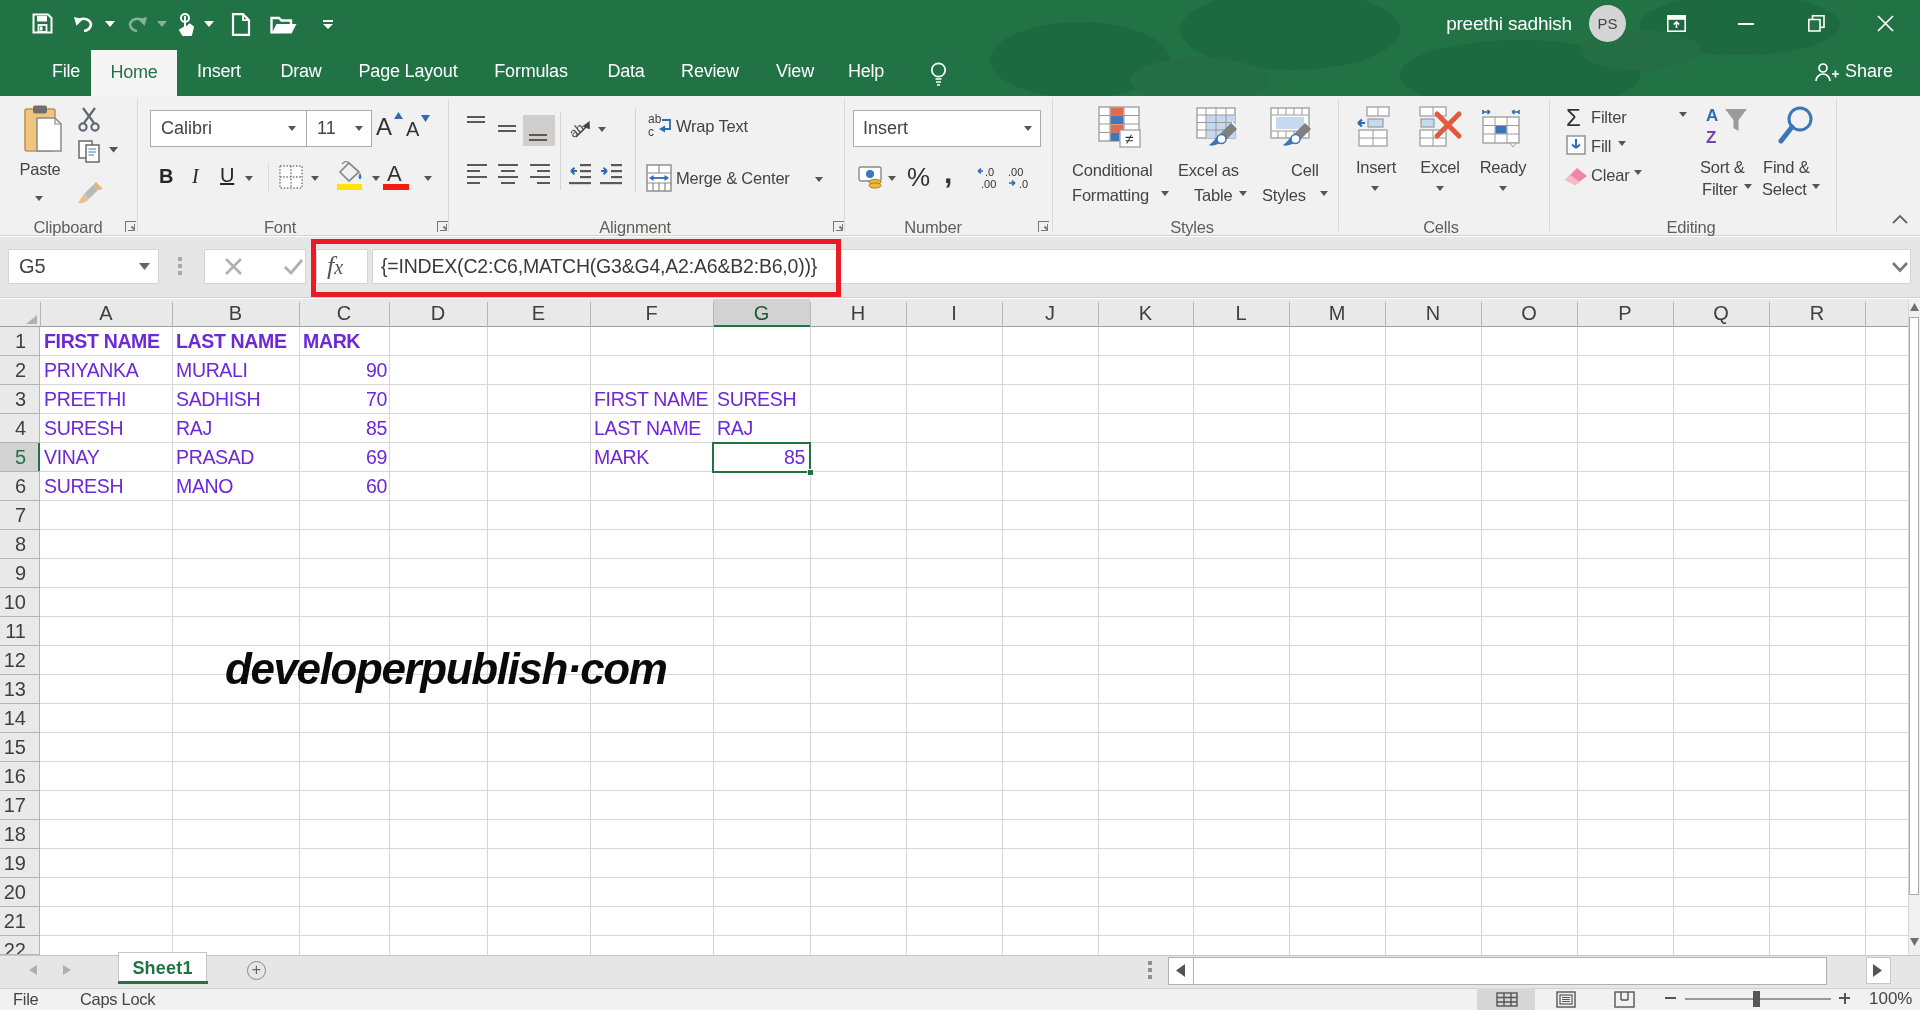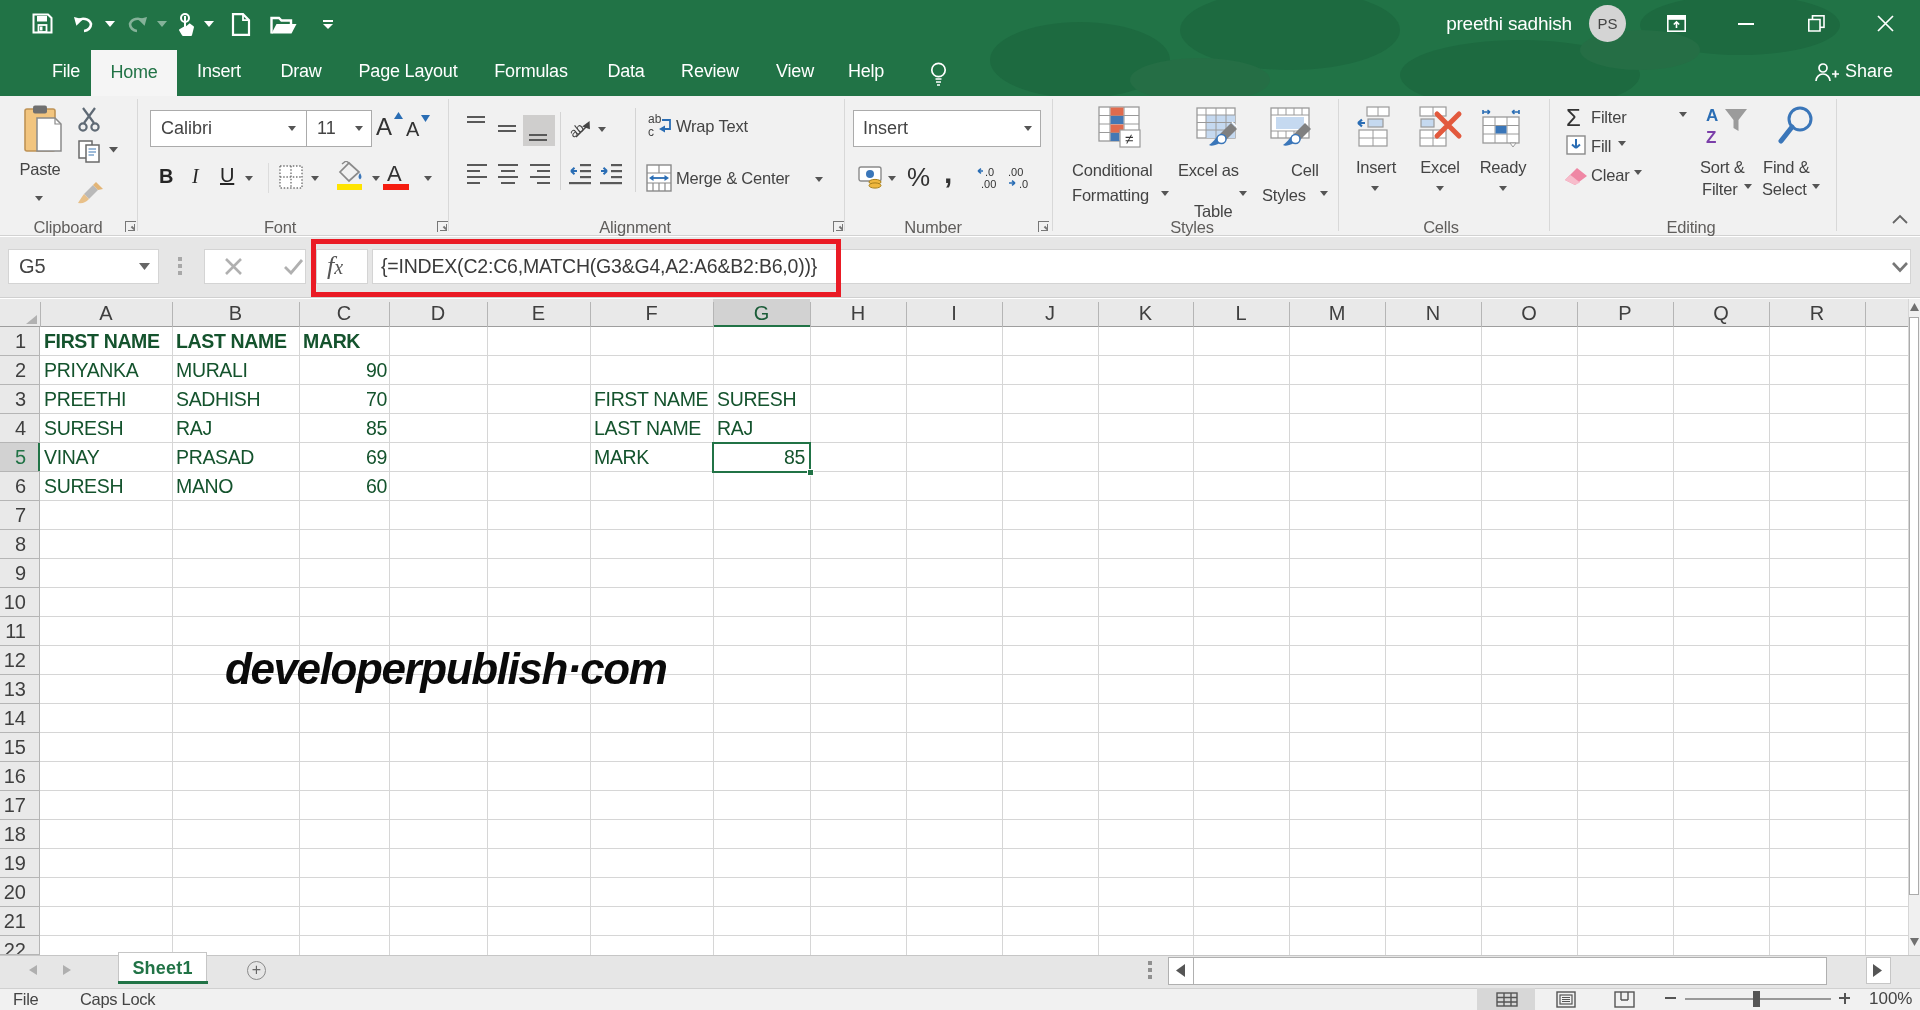--- a/index.html
+++ b/index.html
@@ -8,21 +8,21 @@
 .abs{position:absolute;}
 .tabtxt{color:#fff;font-size:18px;letter-spacing:-0.2px;}
 .grp{position:absolute;color:#605e5c;font-size:16.5px;letter-spacing:-0.2px;}
 .lbl{position:absolute;color:#444;font-size:16.5px;letter-spacing:-0.2px;white-space:nowrap;}
 .dd{position:absolute;width:0;height:0;border-left:4.5px solid transparent;border-right:4.5px solid transparent;border-top:5px solid #555;}
 .sep{position:absolute;top:99px;height:132px;width:1px;background:#d8d8d8;}
 .launch{position:absolute;width:11px;height:11px;border-left:1px solid #777;border-top:1px solid #777;}
 .launch:after{content:"";position:absolute;left:2px;top:2px;width:6px;height:6px;border-right:1.6px solid #777;border-bottom:1.6px solid #777;}
 .launch:before{content:"";position:absolute;left:5px;top:5px;width:4px;height:1.6px;background:#777;transform:rotate(45deg);}
 .cbox{position:absolute;background:#fff;border:1px solid #ababab;color:#444;font-size:18px;}
-.cell{position:absolute;color:#14532d;font-size:19.5px;letter-spacing:-0.35px;white-space:nowrap;line-height:29px;height:47px;}
+.cell{position:absolute;color:#6d28d9;font-size:19.5px;letter-spacing:-0.35px;white-space:nowrap;line-height:29px;height:47px;}
 .hdr{position:absolute;color:#3f3f3f;font-size:20px;text-align:center;line-height:28px;}
 .rhdr{position:absolute;color:#3f3f3f;font-size:20px;text-align:right;line-height:29px;}
 .gl{position:absolute;background:#d6d6d6;}
 </style></head><body>
 <div id="app">
 
 <div class="abs" style="left:0;top:0;width:1920px;height:48px;background:#217346;"></div>
 <div class="abs" style="left:0;top:48px;width:1920px;height:48px;background:#217346;"></div>
 <svg class="abs" style="left:960px;top:0;" width="960" height="96" viewBox="0 0 960 96">
  <g fill="#1d6a40">
@@ -245,21 +245,21 @@
 <svg class="abs" style="left:1196px;top:107px;" width="46" height="42" viewBox="0 0 46 42">
  <rect x="1" y="1" width="38" height="30" fill="#fff" stroke="#9a9a9a" stroke-width="1.3"></rect>
  <rect x="10" y="8" width="29" height="23" fill="#c5d9f0"></rect>
  <path d="M1 8 H39 M1 15.5 H39 M1 23 H39 M10 1 V31 M20 1 V31 M30 1 V31" stroke="#9a9a9a" stroke-width="1"></path>
  <path d="M24 27 L35 16 L41 22 L30 33 Z" fill="#808080"></path>
  <path d="M22 29 L27 34 L24 36 Q16 40 13 38 Q18 34 19 32 Z" fill="#3a76b9"></path>
  <circle cx="25.5" cy="32" r="4.5" fill="#fff" stroke="#3a76b9" stroke-width="1.5"></circle>
  <path d="M36 15 L41 20" stroke="#fff" stroke-width="1.2"></path>
 </svg>
 <div class="lbl" style="left:1178px;top:161px;">Excel as</div>
-<div class="lbl" style="left:1194px;top:202px;">Table</div>
+<div class="lbl" style="left:1194px;top:186px;">Table</div>
 <div class="dd" style="left:1239px;top:191px;"></div>
 <svg class="abs" style="left:1270px;top:107px;" width="46" height="42" viewBox="0 0 46 42">
  <rect x="1" y="1" width="38" height="30" fill="#fff" stroke="#9a9a9a" stroke-width="1.3"></rect>
  <path d="M1 8 H39 M1 24 H39 M8 1 V8 M16 1 V8 M24 1 V8 M32 1 V8 M8 24 V31 M16 24 V31 M24 24 V31 M32 24 V31" stroke="#9a9a9a" stroke-width="1"></path>
  <rect x="6" y="10" width="28" height="12" fill="#c5d9f0"></rect>
  <path d="M24 27 L35 16 L41 22 L30 33 Z" fill="#808080"></path>
  <path d="M22 29 L27 34 L24 36 Q16 40 13 38 Q18 34 19 32 Z" fill="#3a76b9"></path>
  <circle cx="25.5" cy="32" r="4.5" fill="#fff" stroke="#3a76b9" stroke-width="1.5"></circle>
 </svg>
 <div class="lbl" style="left:1277px;top:161px;margin-left:14px;">Cell</div>

